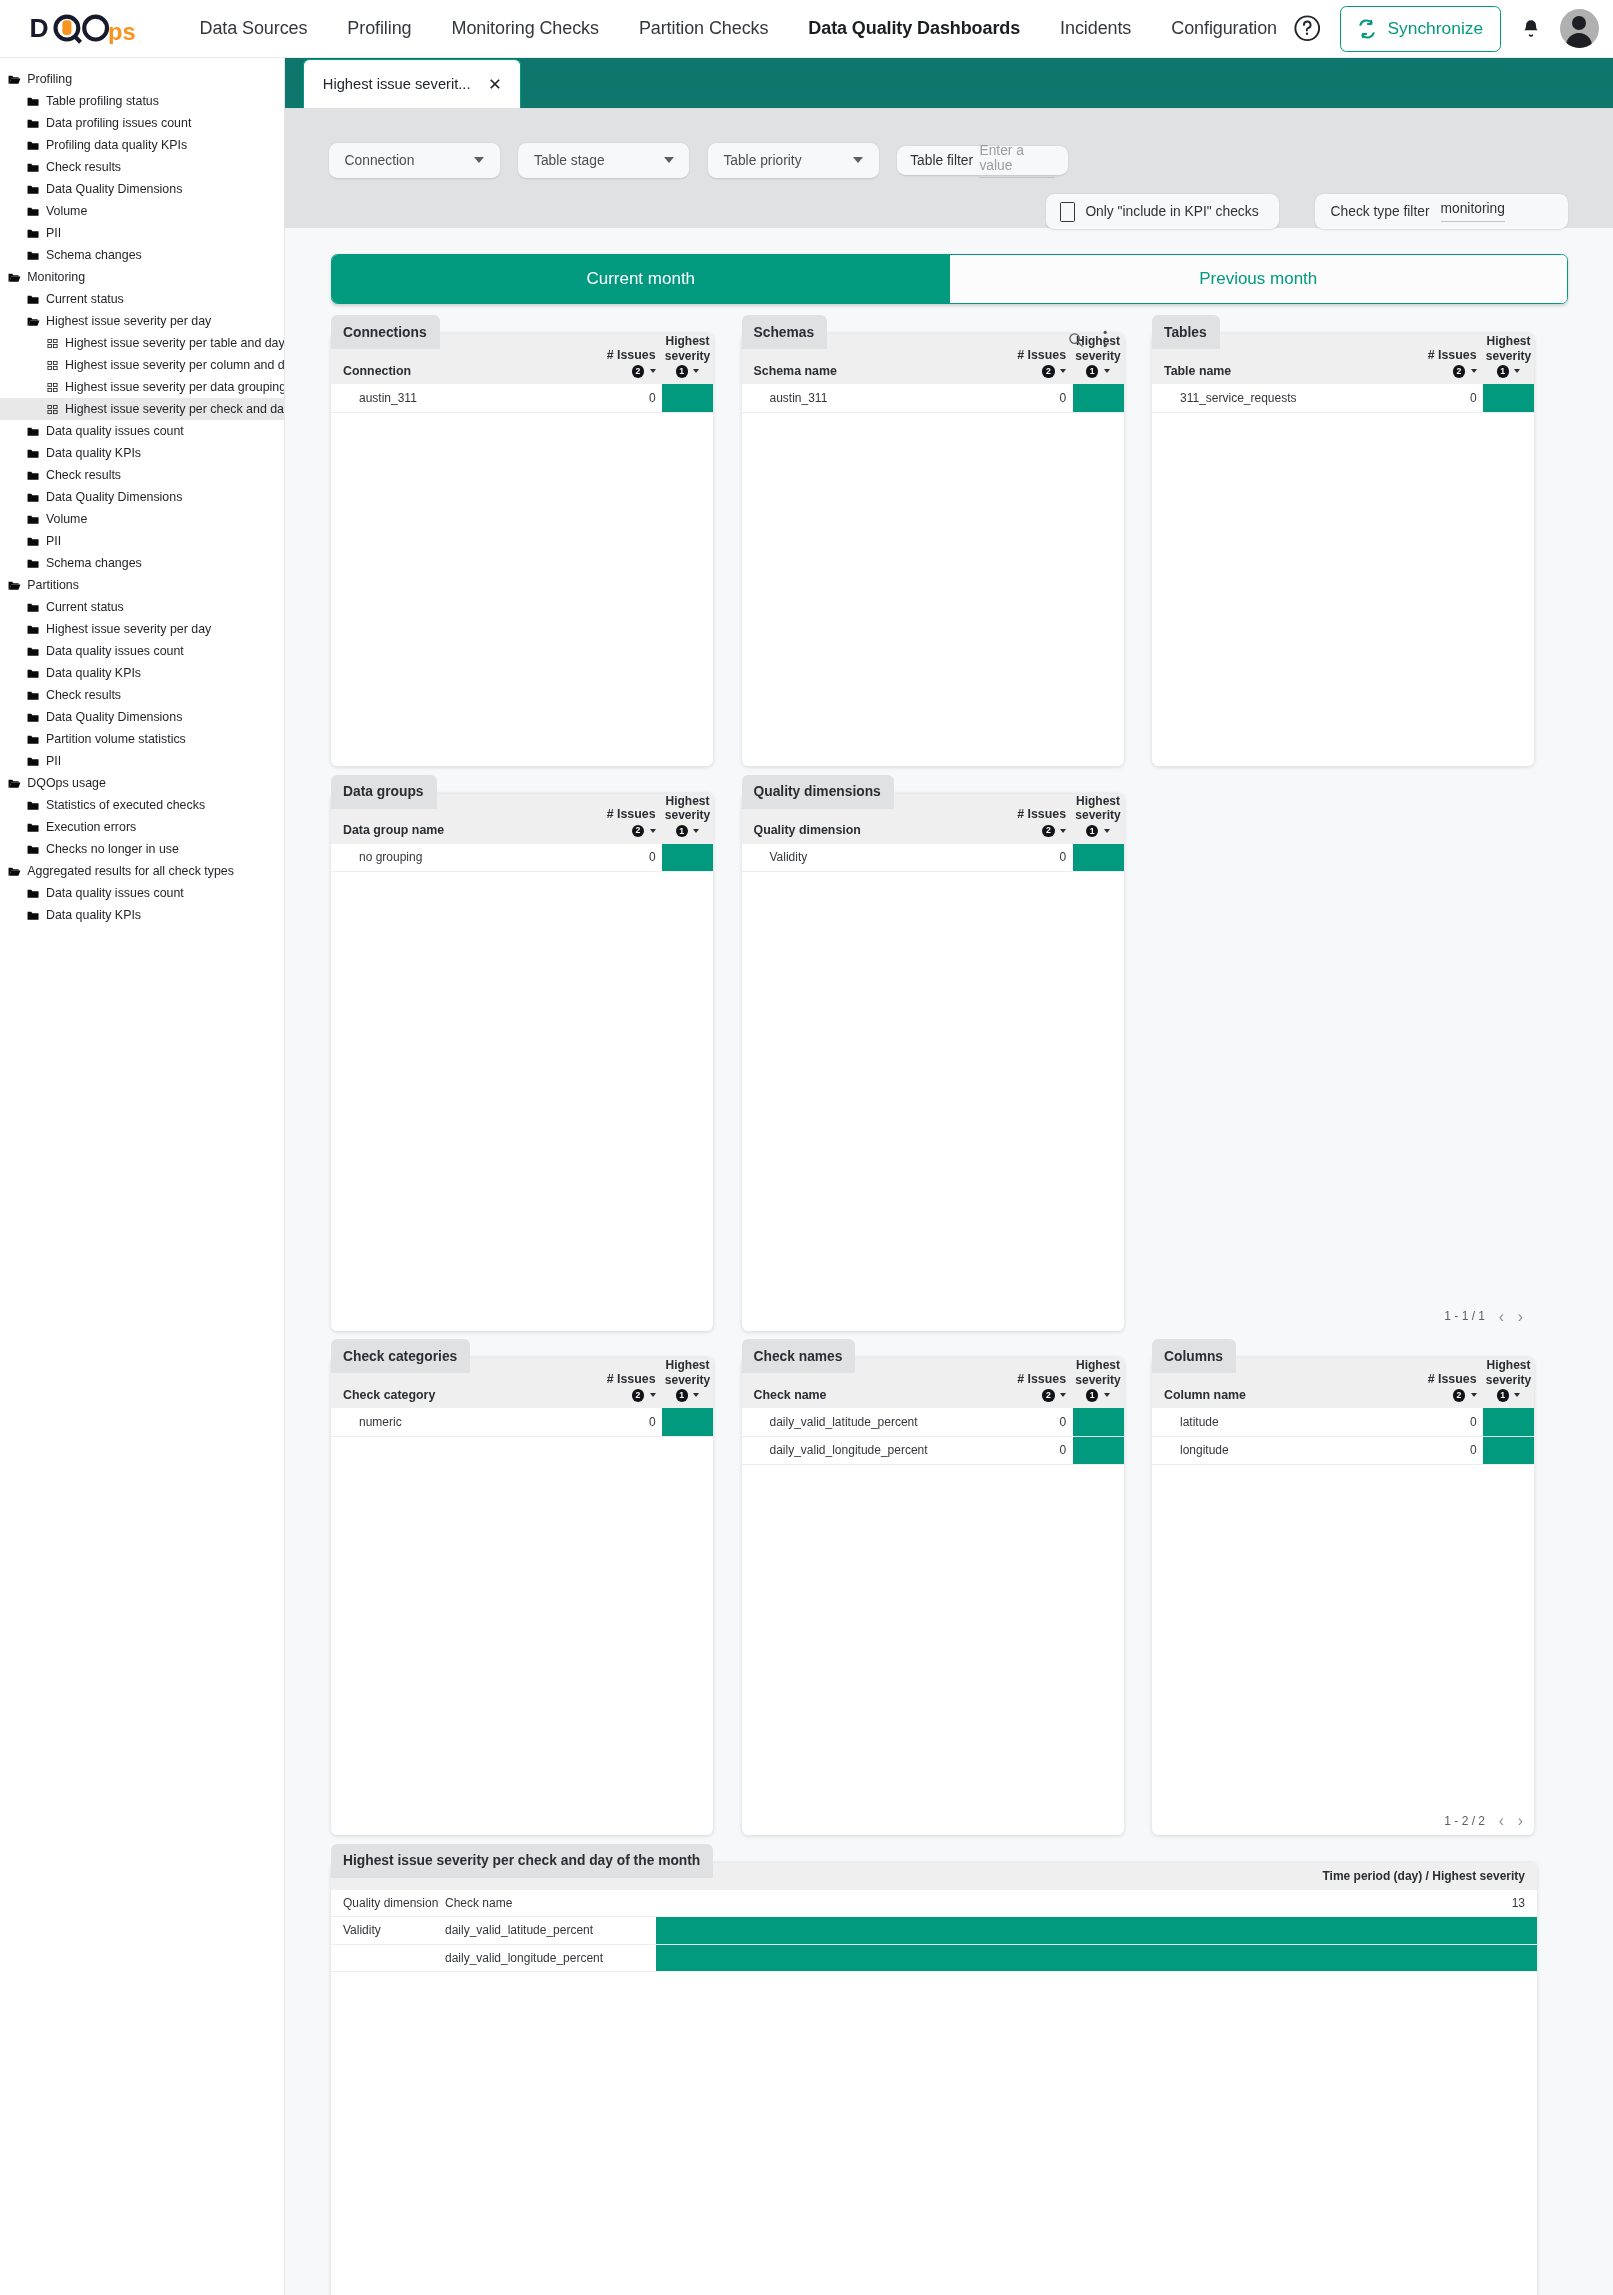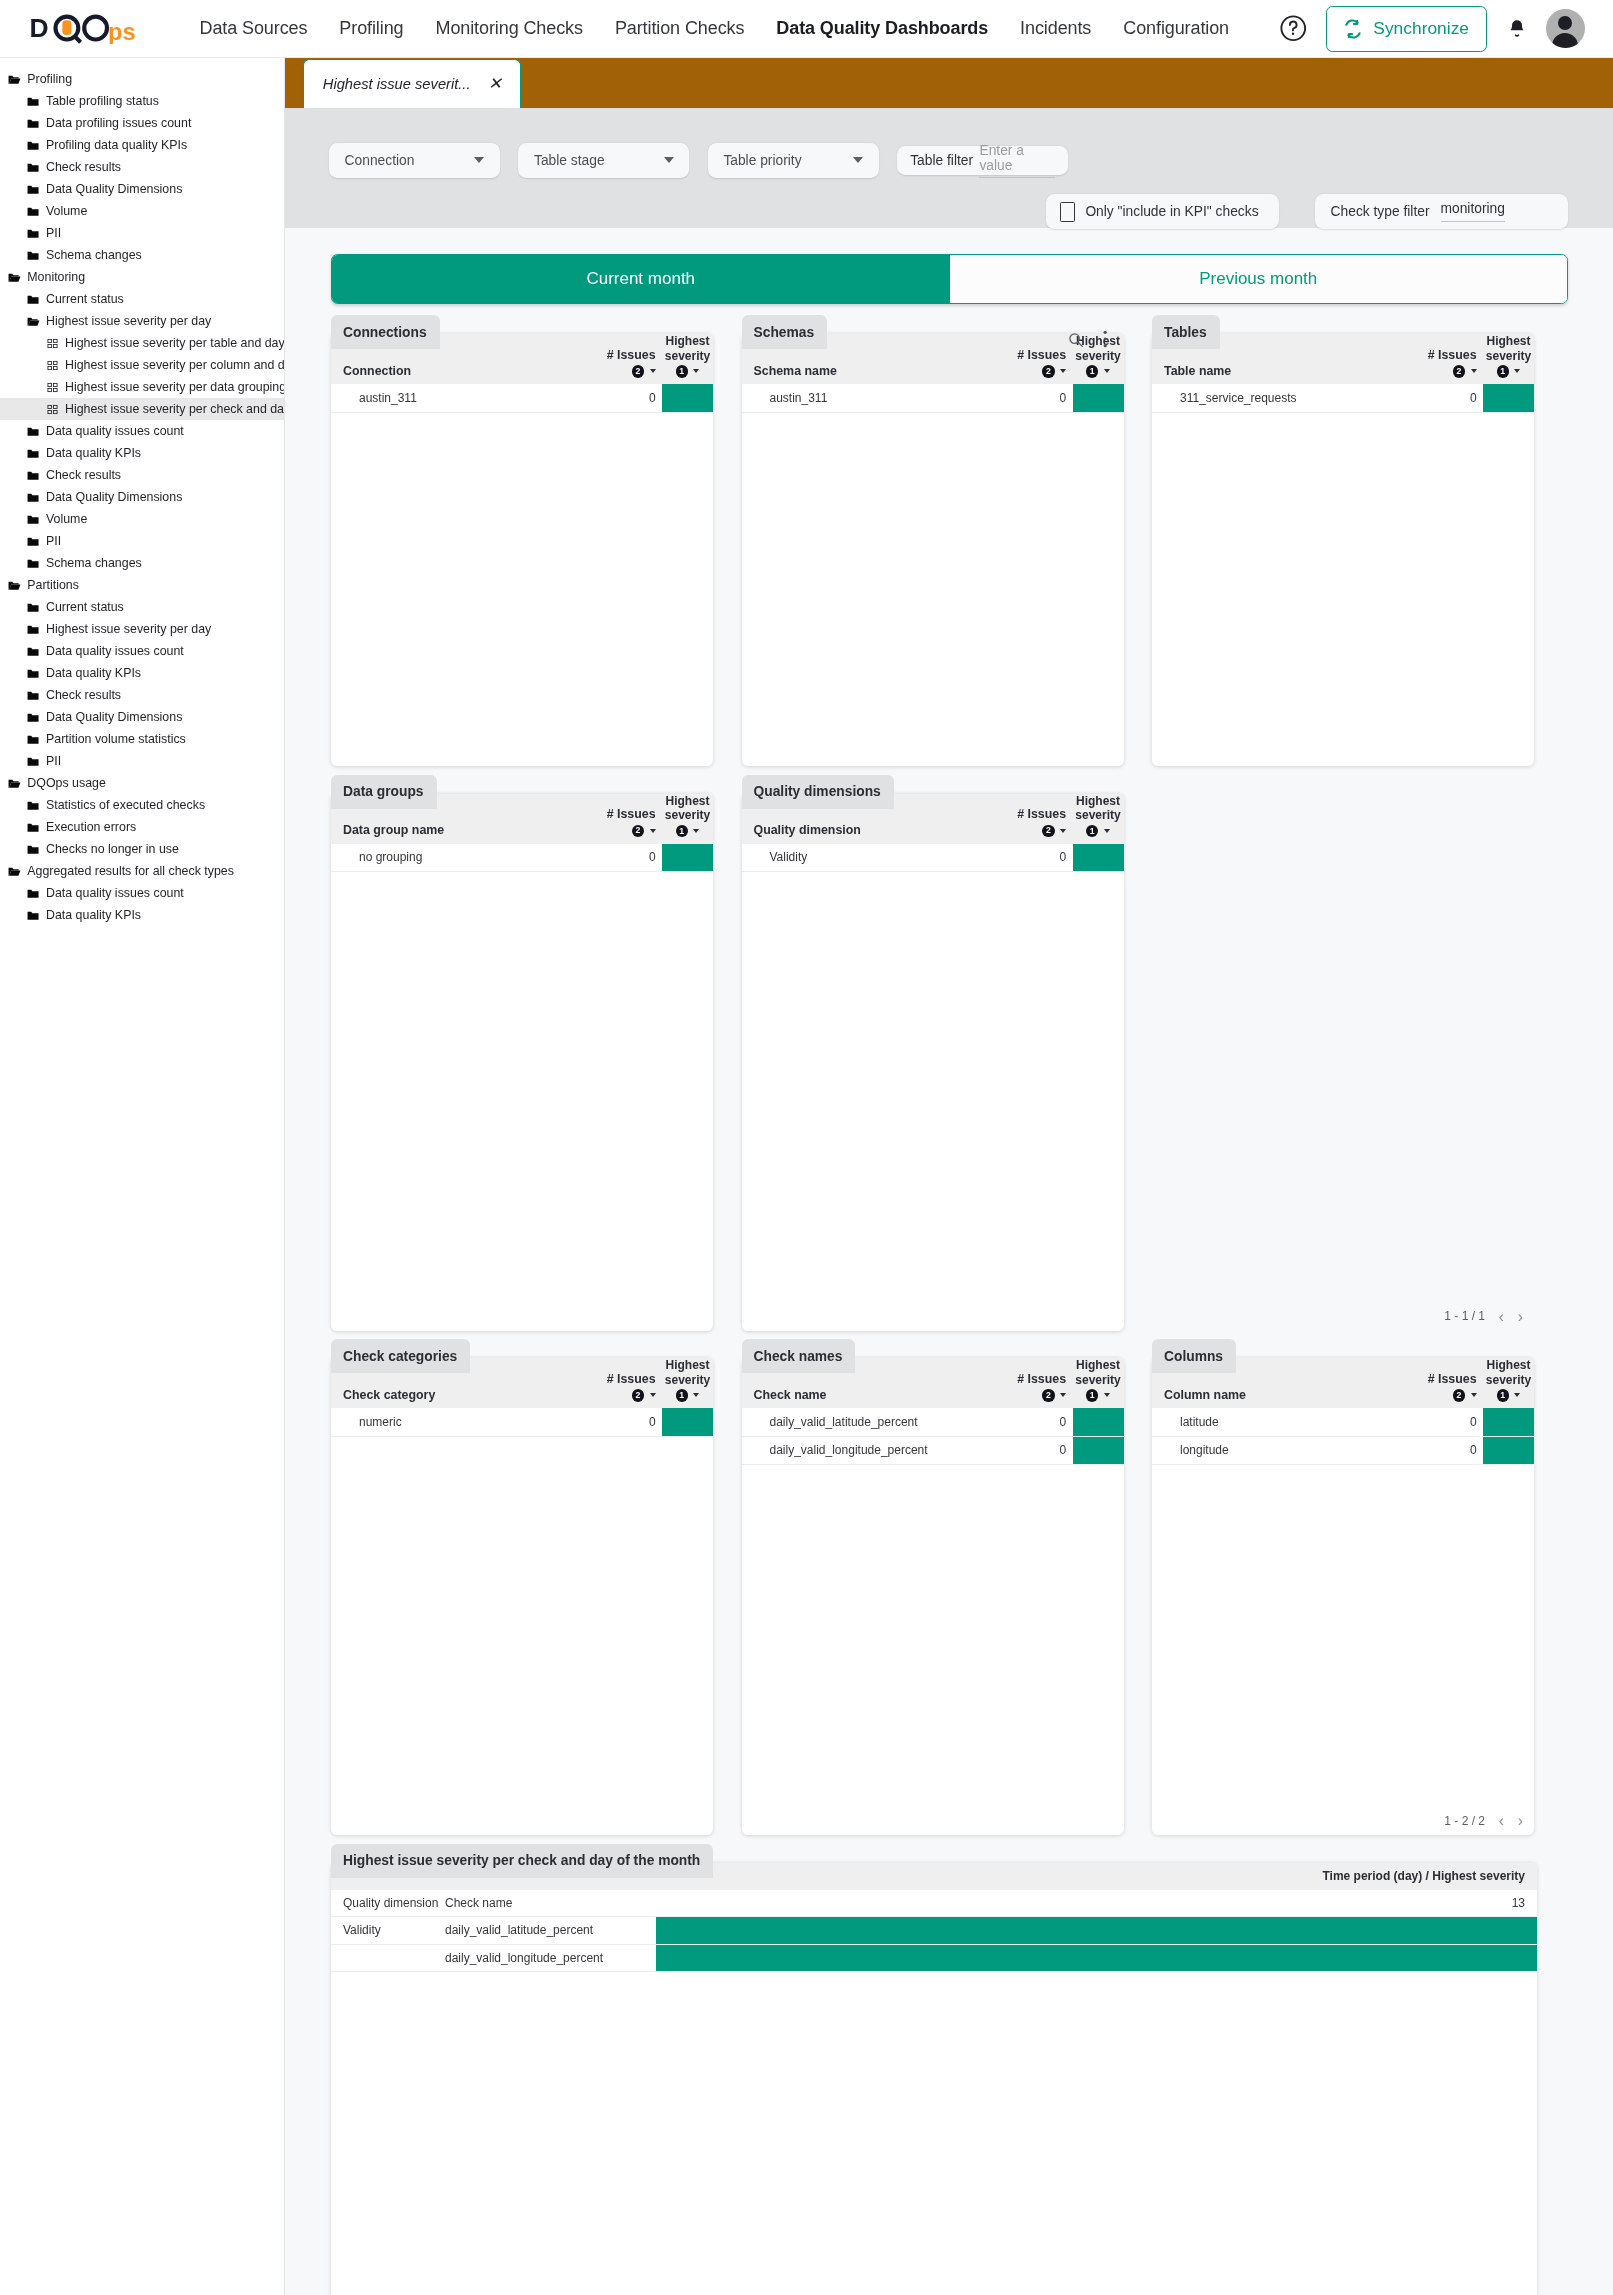--- a/index.html
+++ b/index.html
@@ -12,21 +12,21 @@
   body { position: relative; overflow: hidden; }
 
   
   .topnav {
     position: absolute; top: 0; left: 0; width: 1613px; height: 58px;
     background: #fff; border-bottom: 1.4px solid #e9eaec;
     display: flex; align-items: center;
   }
   .logo { margin-left: 28.5px; display: flex; align-items: center; }
   .logo svg { display: block; }
-  .nav-links { display: flex; align-items: center; margin-left: 40px; gap: 0; }
+  .nav-links { display: flex; align-items: center; margin-left: 40px; gap: 8px; }
   .nav-link {
     font-size: 18px; color: #34373d; padding: 0 16px; white-space: nowrap;
     letter-spacing: -0.1px; cursor: pointer;
   }
   .nav-link.active { font-weight: bold; color: #1a1d22; }
   .nav-right { margin-left: auto; display: flex; align-items: center; gap: 0; margin-right: 28.5px; }
   .help-icon { width: 28.5px; height: 28.5px; margin-right: 18.4px; cursor: pointer; }
   .sync-btn {
     border: 1.4px solid #029a7f; border-radius: 6.4px; height: 46px;
     display: flex; align-items: center; padding: 0 16.5px; gap: 10px;
@@ -62,23 +62,23 @@
   .lvl0 { padding-left: 8.3px; }
   .lvl1 { padding-left: 27px; }
   .lvl2 { padding-left: 46px; }
 
   
   .main {
     position: absolute; top: 58px; left: 285px; width: 1329px; height: 2322px;
     background: #f7f8f9;
   }
   .tabbar {
-    position: relative; height: 51px; background: #a16207;
+    position: relative; height: 51px; background: #0f766e;
     border-bottom: 1.4px solid #dcdee1;
-    display: flex; align-items: center; padding-left: 18.4px; font-style: italic;
+    display: flex; align-items: flex-end; padding-left: 18.4px;
   }
   .tab {
     height: 49px; min-width: 208px; background: #fff;
     border: 1.4px solid #029a7f; border-bottom: none;
     border-radius: 6.4px 6.4px 0 0;
     display: flex; align-items: center; justify-content: space-between;
     padding: 0 18.4px; font-size: 14.7px; color: #22252a; cursor: pointer;
   }
   .tab-close { font-size: 16.5px; color: #22252a; margin-left: 17.4px; cursor: pointer; }
 

